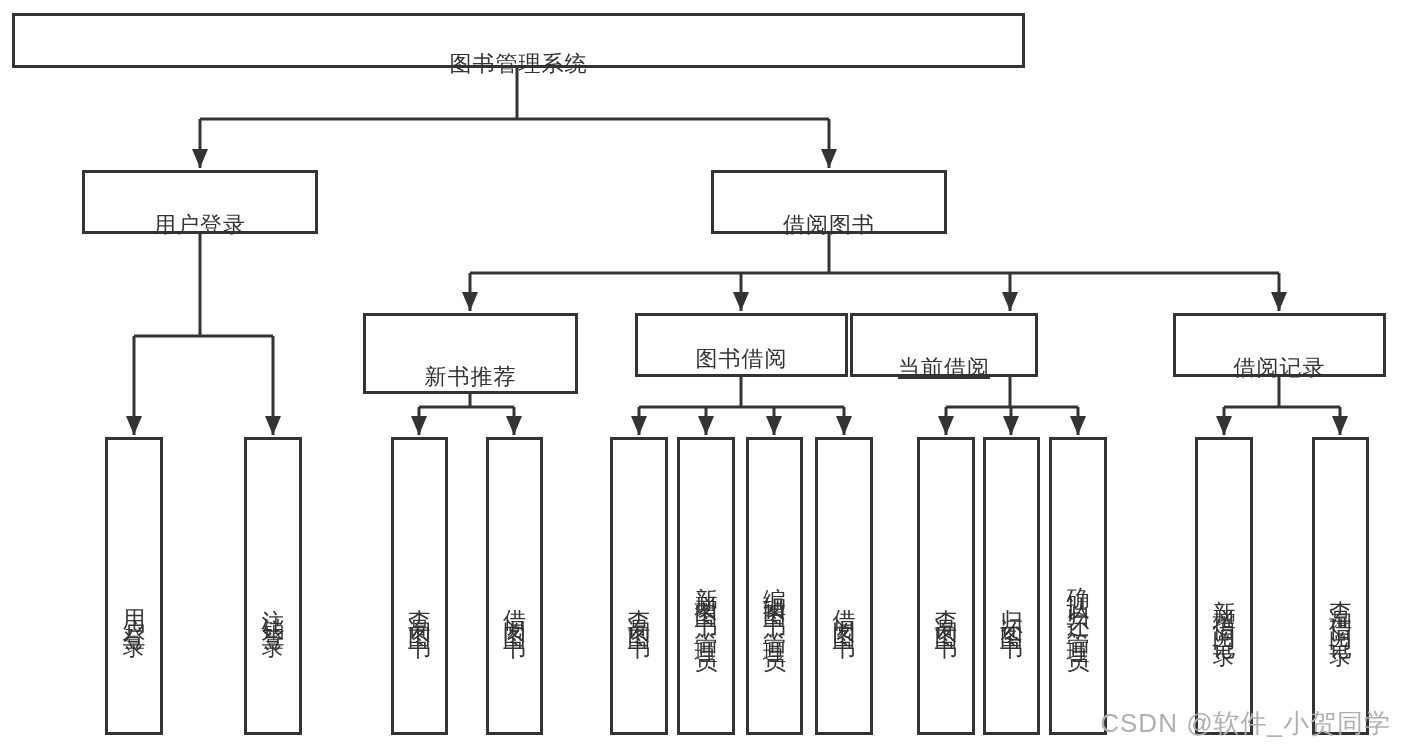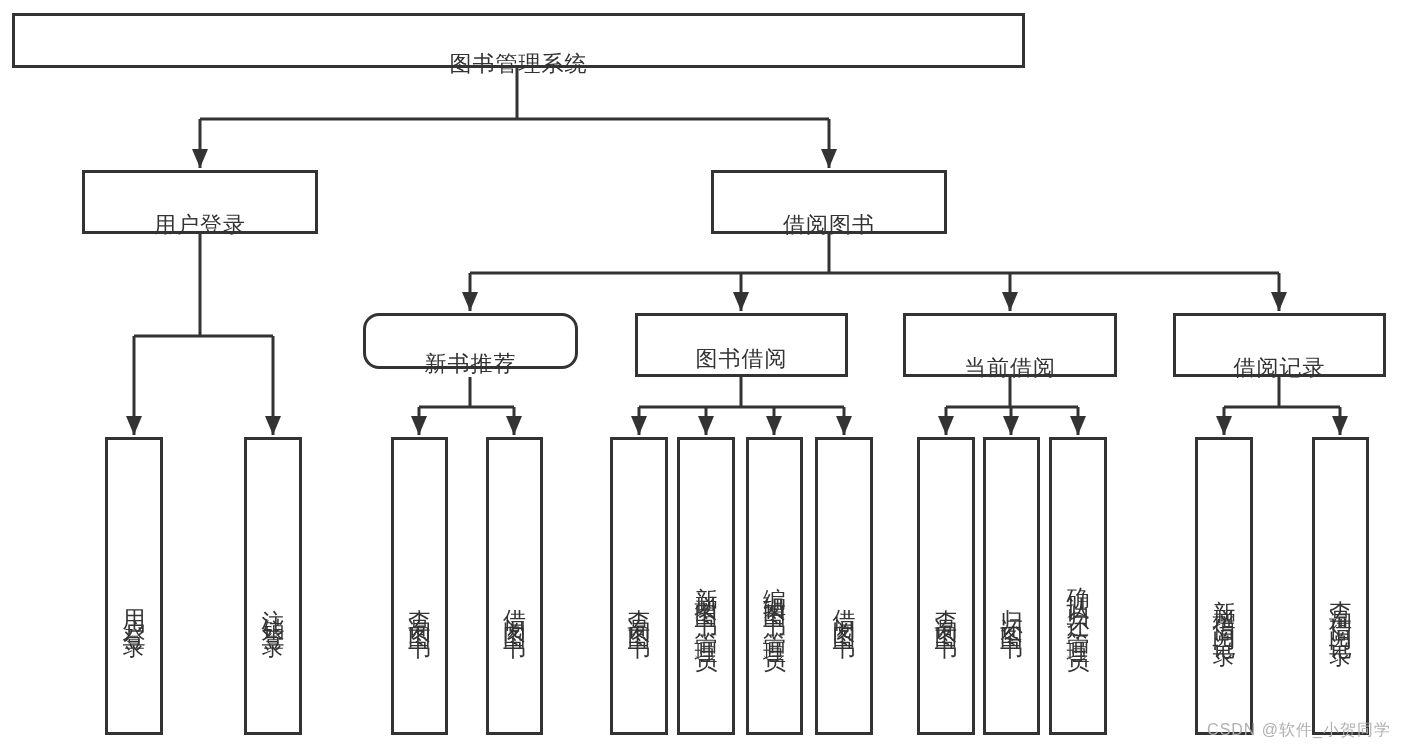--- a/index.html
+++ b/index.html
@@ -38,21 +38,21 @@
     text-orientation:mixed;
     white-space:nowrap;
     font-size:23px;
     line-height:1;
     letter-spacing:9px;
   }
   .watermark{
     position:absolute;
     right:14px;
     bottom:6px;
-    font-size:16px;
+    font-size:26px;
     color:var(--watermark);
     letter-spacing:1px;
     z-index:5;
   }
 </style>
 </head>
 <body>
 
 <div class="stage">
 
@@ -103,27 +103,27 @@
     <span class="label">图书管理系统</span>
   </div>
 
   <div class="node" style="left:82px;top:170px;width:236px;height:64px;">
     <span class="label">用户登录</span>
   </div>
   <div class="node" style="left:711px;top:170px;width:236px;height:64px;">
     <span class="label">借阅图书</span>
   </div>
 
-  <div class="node" style="left:363px;top:313px;width:215px;height:56px;border-radius:16px;">
+  <div class="node" style="left:363px;top:313px;width:215px;height:81px;">
     <span class="label">新书推荐</span>
   </div>
   <div class="node" style="left:635px;top:313px;width:213px;height:64px;align-items:flex-end;">
     <span class="label">图书借阅</span>
   </div>
-  <div class="node" style="left:903px;top:313px;width:214px;height:64px;">
+  <div class="node" style="left:850px;top:313px;width:188px;height:64px;text-decoration:underline;">
     <span class="label">当前借阅</span>
   </div>
   <div class="node" style="left:1173px;top:313px;width:213px;height:64px;">
     <span class="label">借阅记录</span>
   </div>
 
   <div class="node vnode" style="left:105px;top:437px;width:58px;height:298px;">
     <span class="label">用户登录</span>
   </div>
   <div class="node vnode" style="left:244px;top:437px;width:58px;height:298px;">

